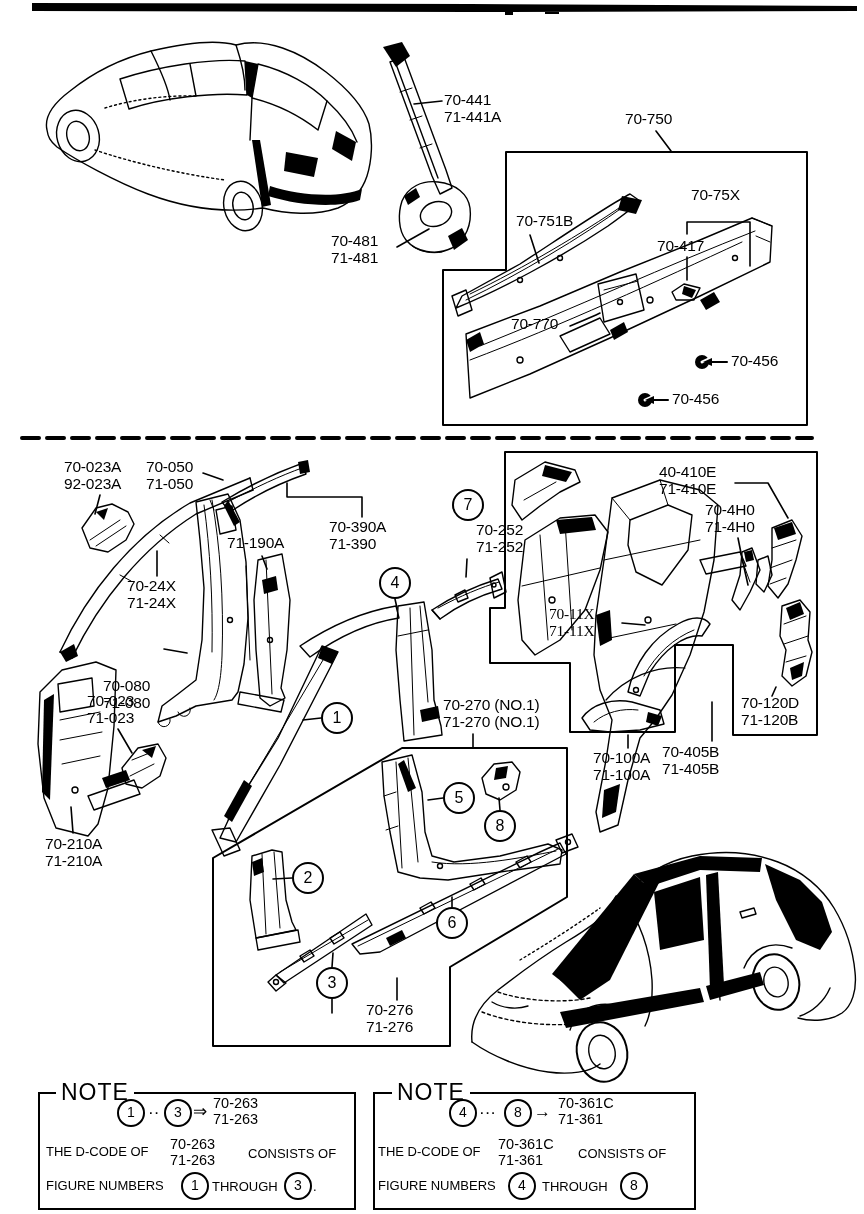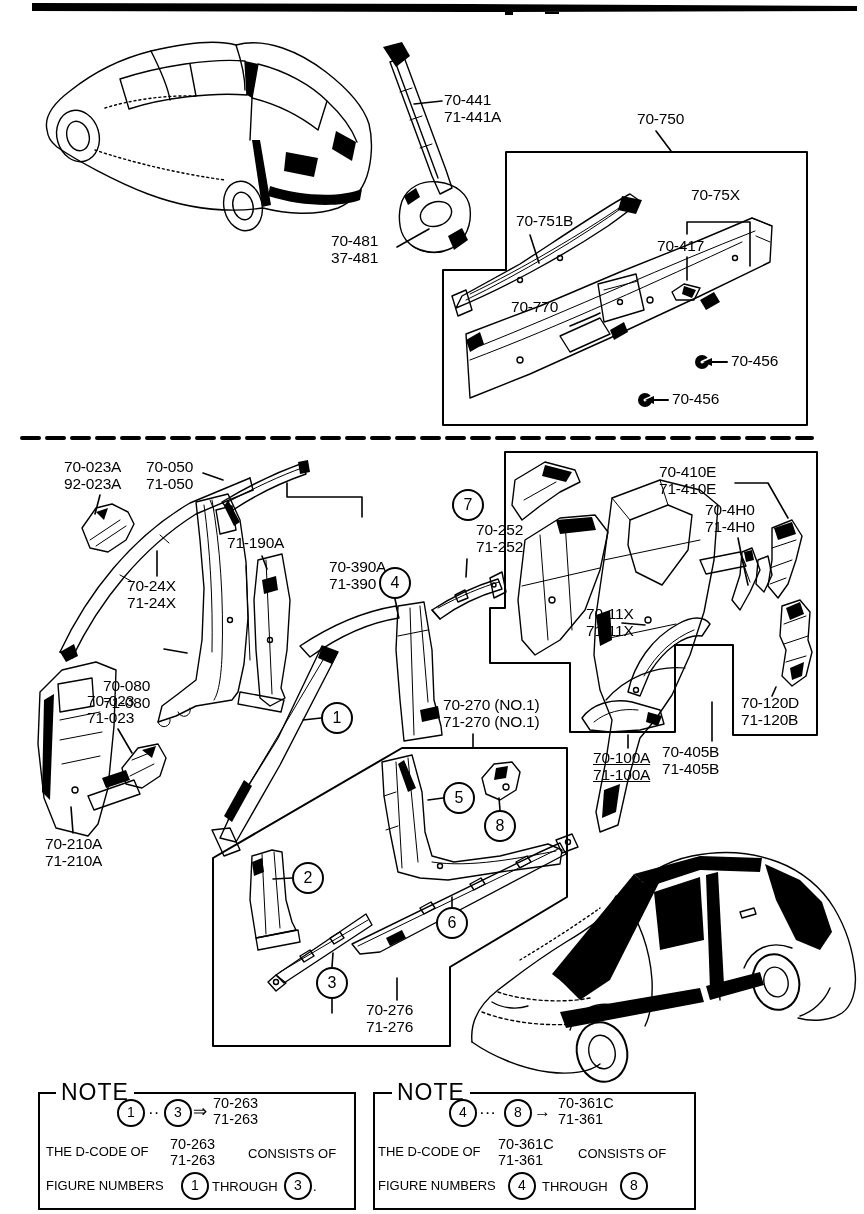--- a/index.html
+++ b/index.html
@@ -371,61 +371,61 @@
     <path d="M735,483 L768,483 L788,518"></path>
     <path d="M738,538 C741,554 744,568 748,585"></path>
     <path d="M622,623 L645,625"></path>
     <path d="M776,687 L772,696"></path>
   </g>
 </svg>
 
 <div class="lbl" style="left:444px;top:91px;">70-441
 71-441A</div>
 <div class="lbl" style="left:331px;top:232px;">70-481
-37-481</div>
-<div class="lbl" style="left:625px;top:110px;margin-left:12px;">70-750</div>
+71-481</div>
+<div class="lbl" style="left:625px;top:110px;">70-750</div>
 <div class="lbl" style="left:516px;top:212px;">70-751B</div>
 <div class="lbl" style="left:691px;top:186px;">70-75X</div>
 <div class="lbl" style="left:657px;top:237px;">70-417</div>
-<div class="lbl" style="left:511px;top:298px;">70-770</div>
+<div class="lbl" style="left:511px;top:315px;">70-770</div>
 <div class="lbl" style="left:731px;top:352px;">70-456</div>
 <div class="lbl" style="left:672px;top:390px;">70-456</div>
 
 <div class="lbl" style="left:64px;top:458px;">70-023A
 92-023A</div>
 <div class="lbl" style="left:146px;top:458px;">70-050
 71-050</div>
-<div class="lbl" style="left:329px;top:518px;margin-top:40px;">70-390A
+<div class="lbl" style="left:329px;top:518px;">70-390A
 71-390</div>
 <div class="lbl" style="left:227px;top:534px;">71-190A</div>
 <div class="lbl" style="left:127px;top:577px;">70-24X
 71-24X</div>
 <div class="lbl" style="left:103px;top:629px;margin-top:48px;">70-080
 71-080</div>
 <div class="lbl" style="left:87px;top:692px;">70-023
 71-023</div>
 <div class="lbl" style="left:45px;top:835px;">70-210A
 71-210A</div>
 
 <div class="lbl" style="left:440px;top:521px;margin-left:36px;">70-252
 71-252</div>
 <div class="lbl" style="left:443px;top:696px;text-align:right;">70-270 (NO.1)
 71-270 (NO.1)</div>
 <div class="lbl" style="left:366px;top:1001px;">70-276
 71-276</div>
 
-<div class="lbl" style="left:659px;top:463px;">70-410E
+<div class="lbl" style="left:659px;top:463px;">40-410E
 71-410E</div>
 <div class="lbl" style="left:705px;top:501px;">70-4H0
 71-4H0</div>
-<div class="lbl" style="left:586px;top:605px;">70-11X
+<div class="lbl" style="left:549px;top:605px;font-family:Liberation Serif, serif;">70-11X
 71-11X</div>
 <div class="lbl" style="left:741px;top:694px;">70-120D
 71-120B</div>
-<div class="lbl" style="left:593px;top:749px;text-decoration:underline;">70-100A
+<div class="lbl" style="left:593px;top:749px;">70-100A
 71-100A</div>
 <div class="lbl" style="left:662px;top:743px;">70-405B
 71-405B</div>
 
 <div class="co" style="left:337px;top:718px;">1</div>
 <div class="co" style="left:308px;top:878px;">2</div>
 <div class="co" style="left:332px;top:983px;">3</div>
 <div class="co" style="left:395px;top:583px;">4</div>
 <div class="co" style="left:459px;top:798px;">5</div>
 <div class="co" style="left:452px;top:923px;">6</div>

